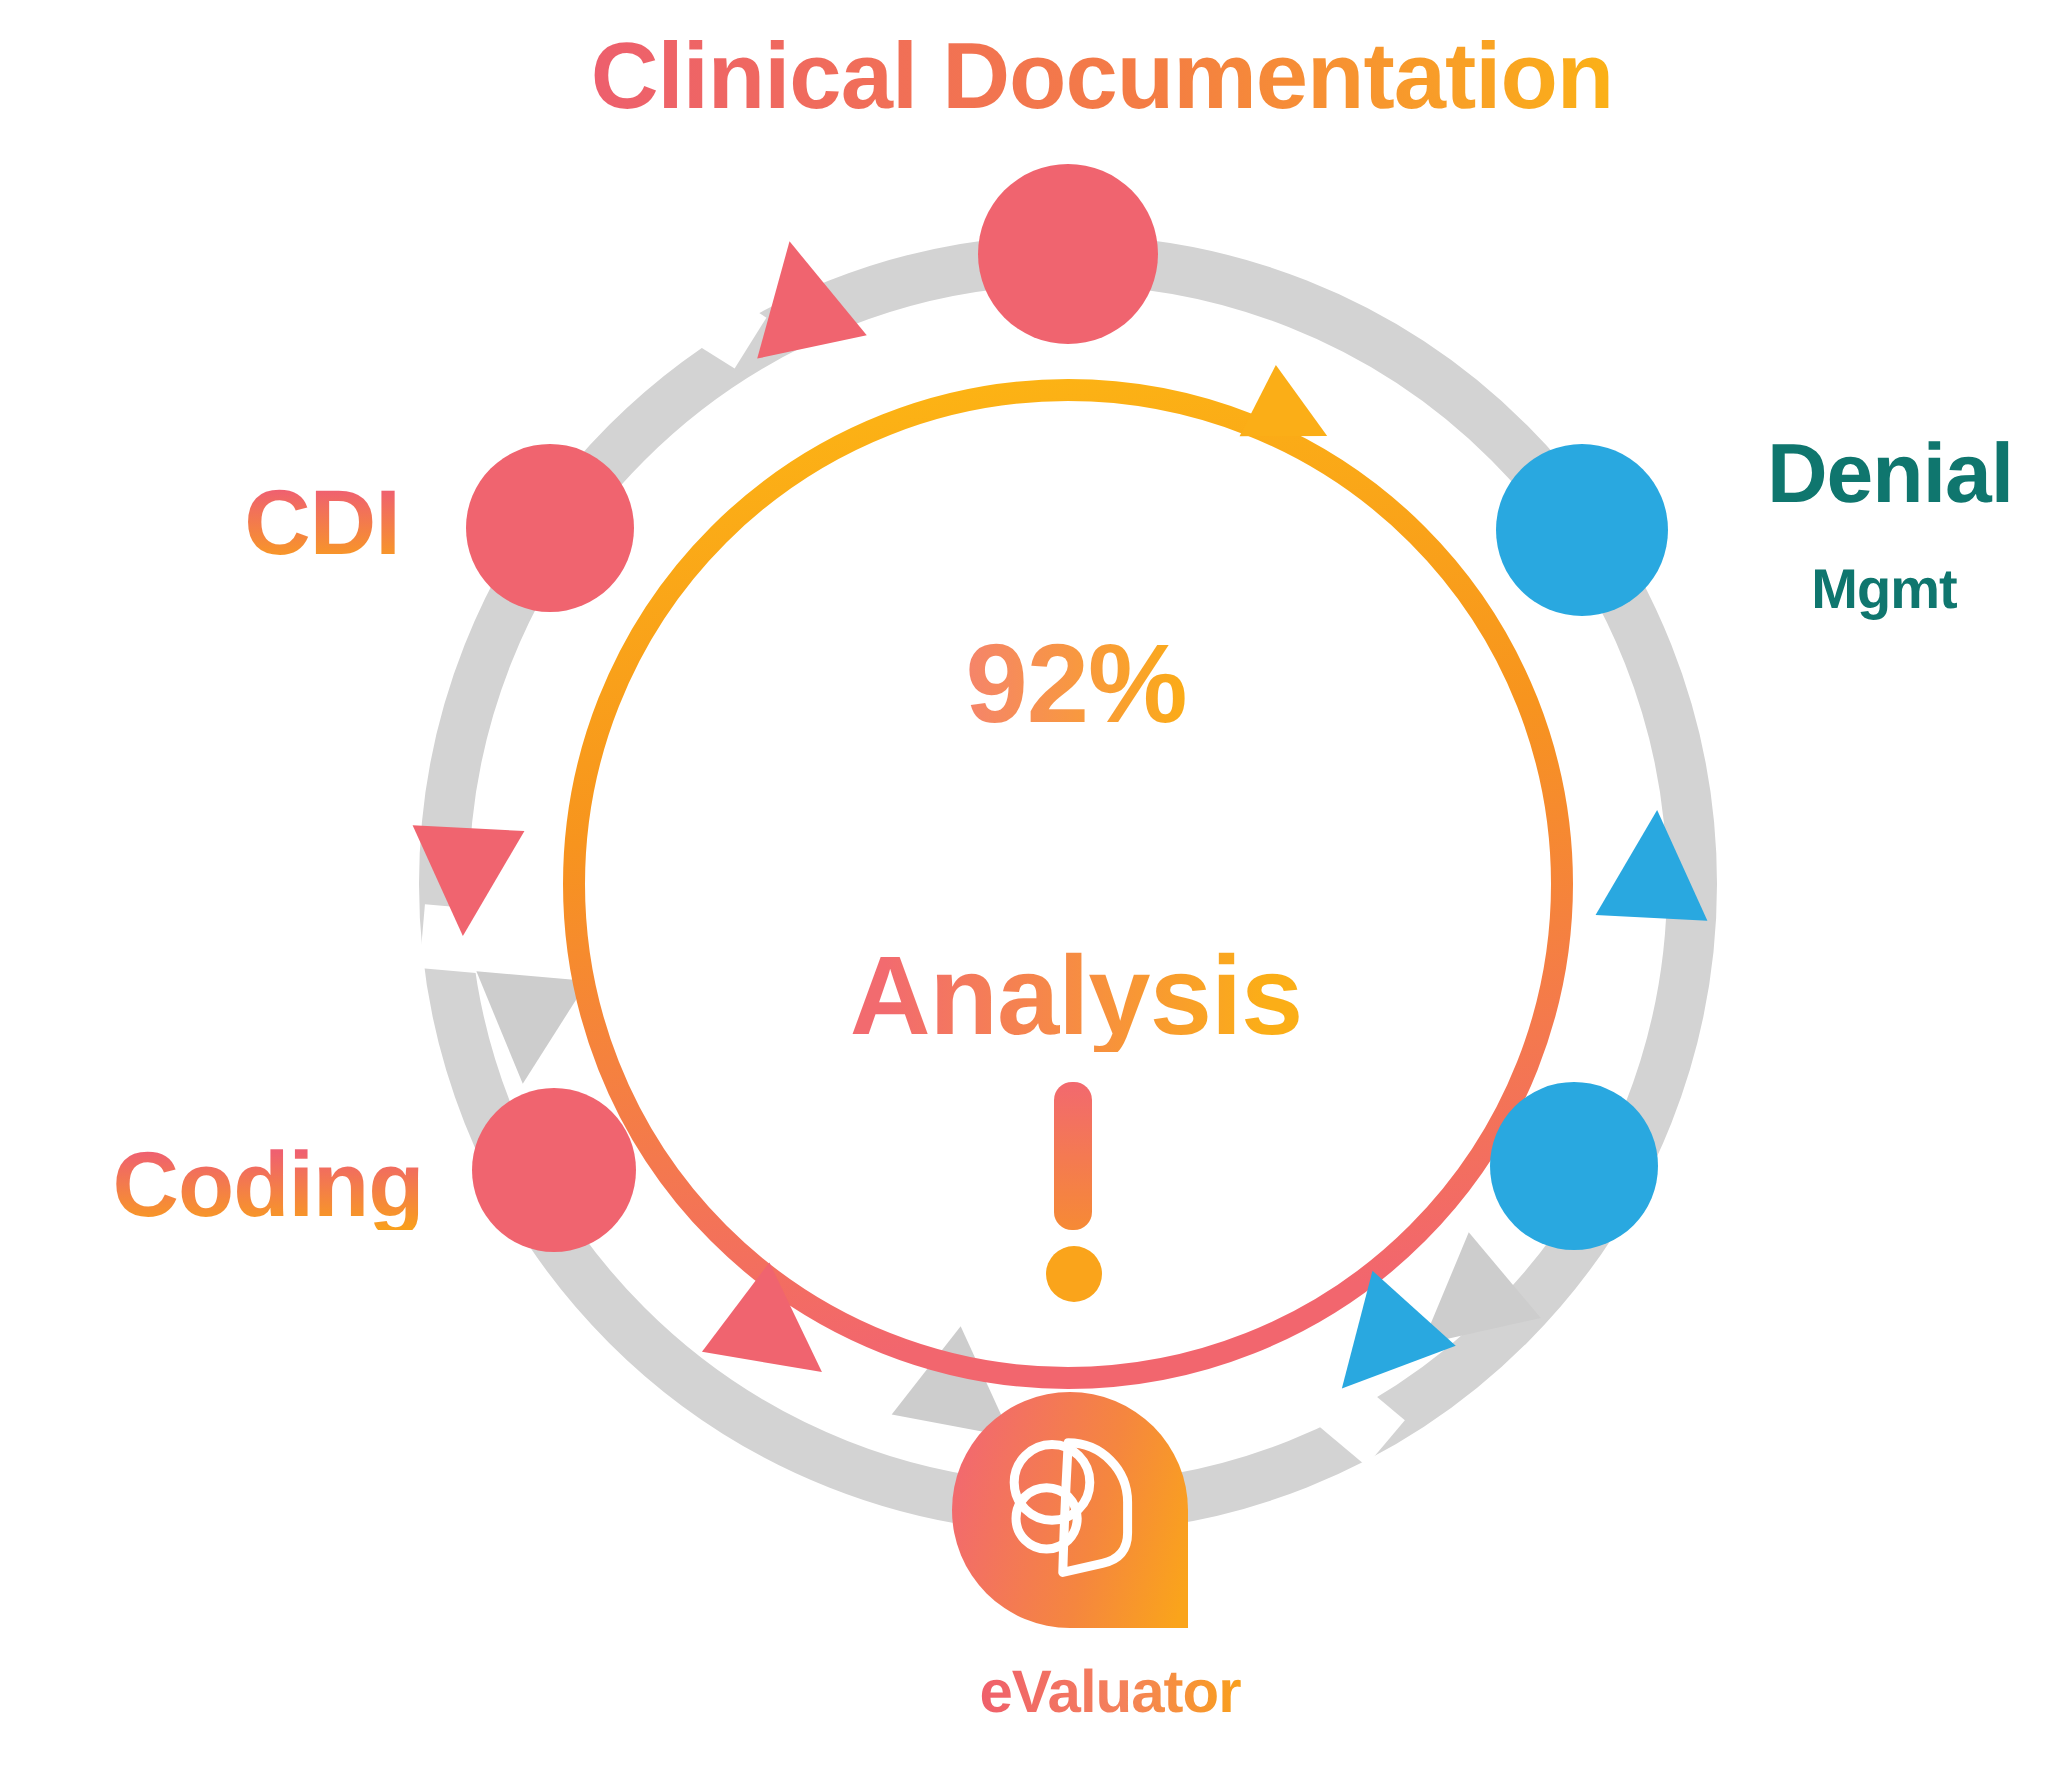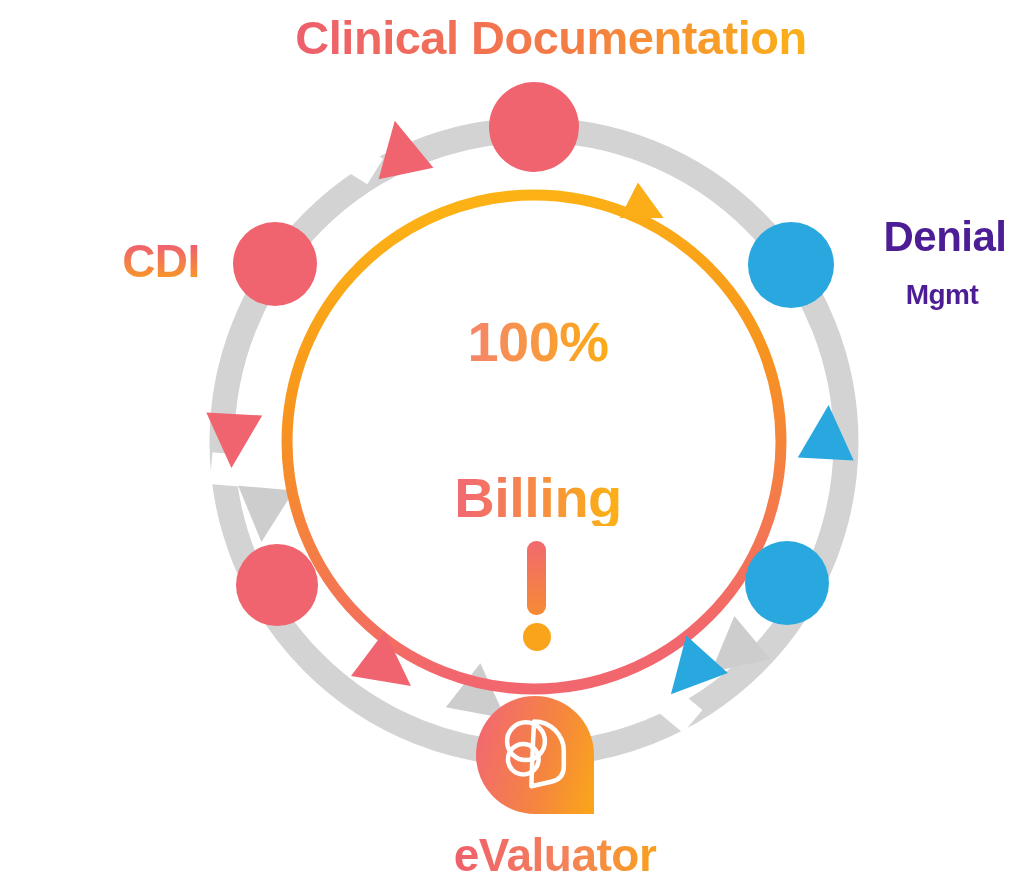--- a/index.html
+++ b/index.html
@@ -15,32 +15,32 @@
   .grad{
     -webkit-background-clip:text;background-clip:text;
     color:transparent;-webkit-text-fill-color:transparent;
   }
   .g-title{background-image:linear-gradient(90deg,#ED5F6D 0%,#F47D44 55%,#FBB117 100%);}
   .g-vert{background-image:linear-gradient(180deg,#EF6070 15%,#F9A01B 100%);}
   .g-eval{background-image:linear-gradient(90deg,#EF5F6B 0%,#F4825A 55%,#F9A01B 100%);}
   .g-100{background-image:linear-gradient(90deg,#F5846B 0%,#FBAC16 100%);}
   .g-prebill{background-image:linear-gradient(90deg,#F26B6F 0%,#F79A40 100%);}
   .g-analysis{background-image:linear-gradient(90deg,#F26B6F 8%,#FBAE17 92%);}
-  .blue-text{color:#4c1d95;}
+  .blue-text{color:#0f766e;}
 
   #title{top:14px;left:527px;font-size:47px;}
   #cdi{top:238px;left:137px;font-size:46px;}
   #coding{top:569px;left:110px;font-size:46px;}
   #denial{top:216px;left:921px;font-size:42px;text-align:center;}
   #mgmt{top:281px;left:918px;font-size:28px;text-align:right;}
   #billing{top:564px;left:885px;font-size:46px;}
   #c100{top:314px;left:514px;font-size:56px;}
   #cpre{top:388px;left:513px;font-size:64px;}
   #cana{top:470px;left:514px;font-size:56px;}
-  #evalu{top:832px;left:531px;font-size:46px;}
+  #evalu{top:832px;left:531px;font-size:30px;}
 
   
   #logo-bubble{
     position:absolute;left:452px;top:696px;width:118px;height:118px;
     border-radius:50% 50% 0 50%;
     background:linear-gradient(105deg,#F2696F 8%,#F5863F 60%,#FAA41B 96%);
   }
   #logo-bubble svg{position:absolute;left:14px;top:10px;}
   svg{display:block;}
 </style>
@@ -106,24 +106,25 @@
     </g>
   </svg>
 
   <div id="title" class="label grad g-title">Clinical Documentation</div>
 
   <div id="cdi" class="label grad g-vert">CDI</div>
 
   <div id="denial" class="label blue-text">Denial</div>
   <div id="mgmt" class="label blue-text">Mgmt</div>
 
+  <div id="coding" class="label grad g-vert">Coding</div>
 
 
-  <div id="c100" class="label grad g-100">100%</div>
-  <div id="cana" class="label grad g-analysis">Billing</div>
+  <div id="c100" class="label grad g-100">92%</div>
+  <div id="cana" class="label grad g-analysis">Analysis</div>
 
   <div id="logo-bubble">
     <svg width="90" height="92" viewBox="0 0 100 100">
       <g fill="none" stroke="#ffffff" stroke-width="5" stroke-linejoin="round">
         <circle cx="40" cy="38" r="21"></circle>
         <circle cx="37" cy="58" r="17"></circle>
         <path d="M49 16 A33 33 0 0 1 82 49 V66 Q82 80 68 83 L46 88 Q47 52 49 16 Z"></path>
       </g>
     </svg>
   </div>

